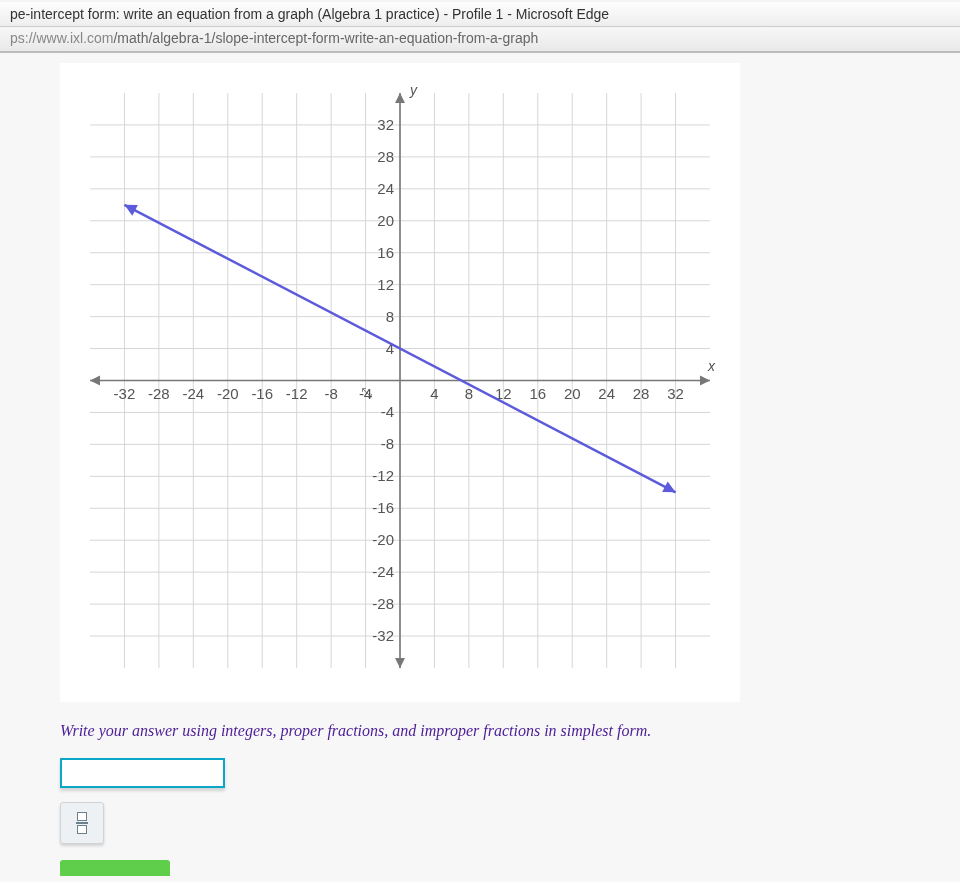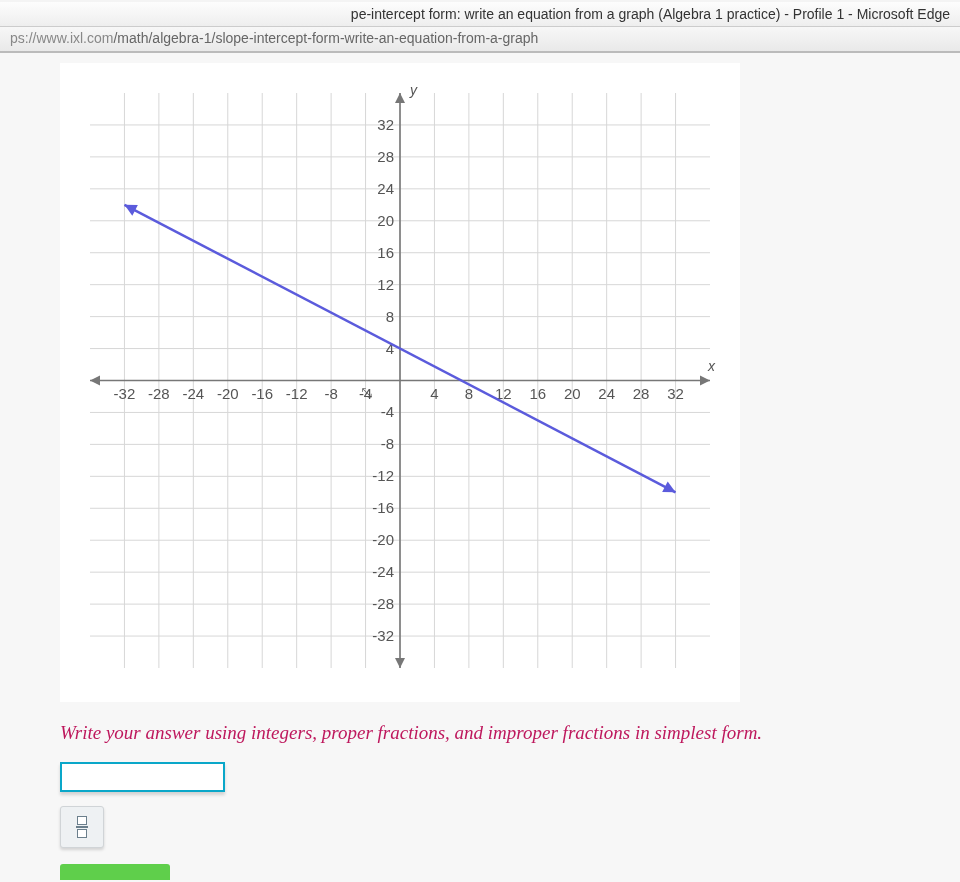--- a/index.html
+++ b/index.html
@@ -15,21 +15,20 @@
     background: #f4f4f4;
     border-bottom: 1px solid #bbb;
     padding: 2px 0 0 0;
     font-size: 14px;
     color: #444;
   }
   .title-bar {
     padding: 4px 10px;
     background: linear-gradient(#fdfdfd,#eee);
     color: #333;
-    text-align: right;
   }
   .addr-bar {
     padding: 3px 14px 5px 10px;
     background: linear-gradient(#f7f7f7,#e9e9e9);
     color: #888;
     border-top: 1px solid #ccc;
     border-bottom: 1px solid #bbb;
     font-size: 14px;
   }
   .addr-path { color: #666; }
@@ -38,22 +37,22 @@
     padding: 10px 40px 20px 60px;
   }
   .graph-wrap {
     background: #fff;
     display: inline-block;
   }
   .prompt {
     margin-top: 20px;
     font-family: Georgia, 'Times New Roman', serif;
     font-style: italic;
-    font-size: 19px;
-    color: #be185d;
+    font-size: 16px;
+    color: #4c1d95;
   }
   .answer-row {
     margin-top: 18px;
     display: flex;
     flex-direction: column;
     gap: 14px;
     align-items: flex-start;
   }
   .answer-input {
     width: 165px;

